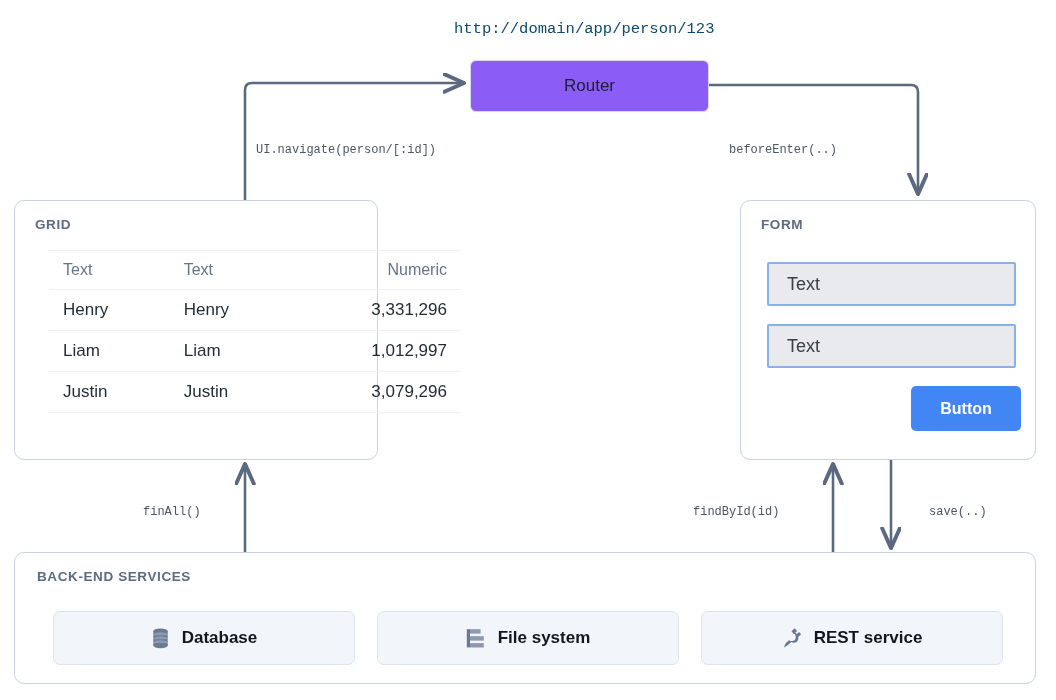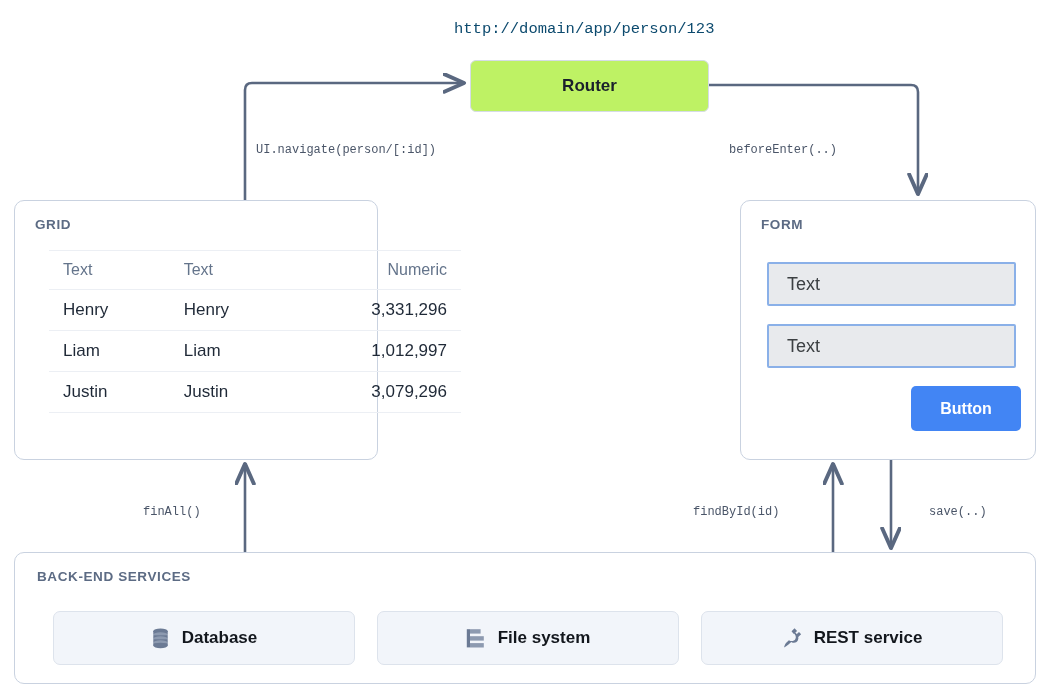--- a/index.html
+++ b/index.html
@@ -27,25 +27,25 @@
     font-size:15.5px;
     color:#0c4a6e;
     white-space:nowrap;
   }
 
   
   .router{
     position:absolute;
     left:470px;top:60px;
     width:237px;height:50px;
-    background:#bef264;
+    background:#8b5cf6;
     border:1px solid #d5dce6;
     border-radius:6px;
     display:flex;align-items:center;justify-content:center;
-    font-size:17px;font-weight:bold;color:#1a202c;
+    font-size:17px;font-weight:normal;color:#1a202c;
   }
 
   
   .panel{
     position:absolute;
     background:#ffffff;
     border:1px solid #c9d2e0;
     border-radius:10px;
     box-sizing:border-box;
   }

